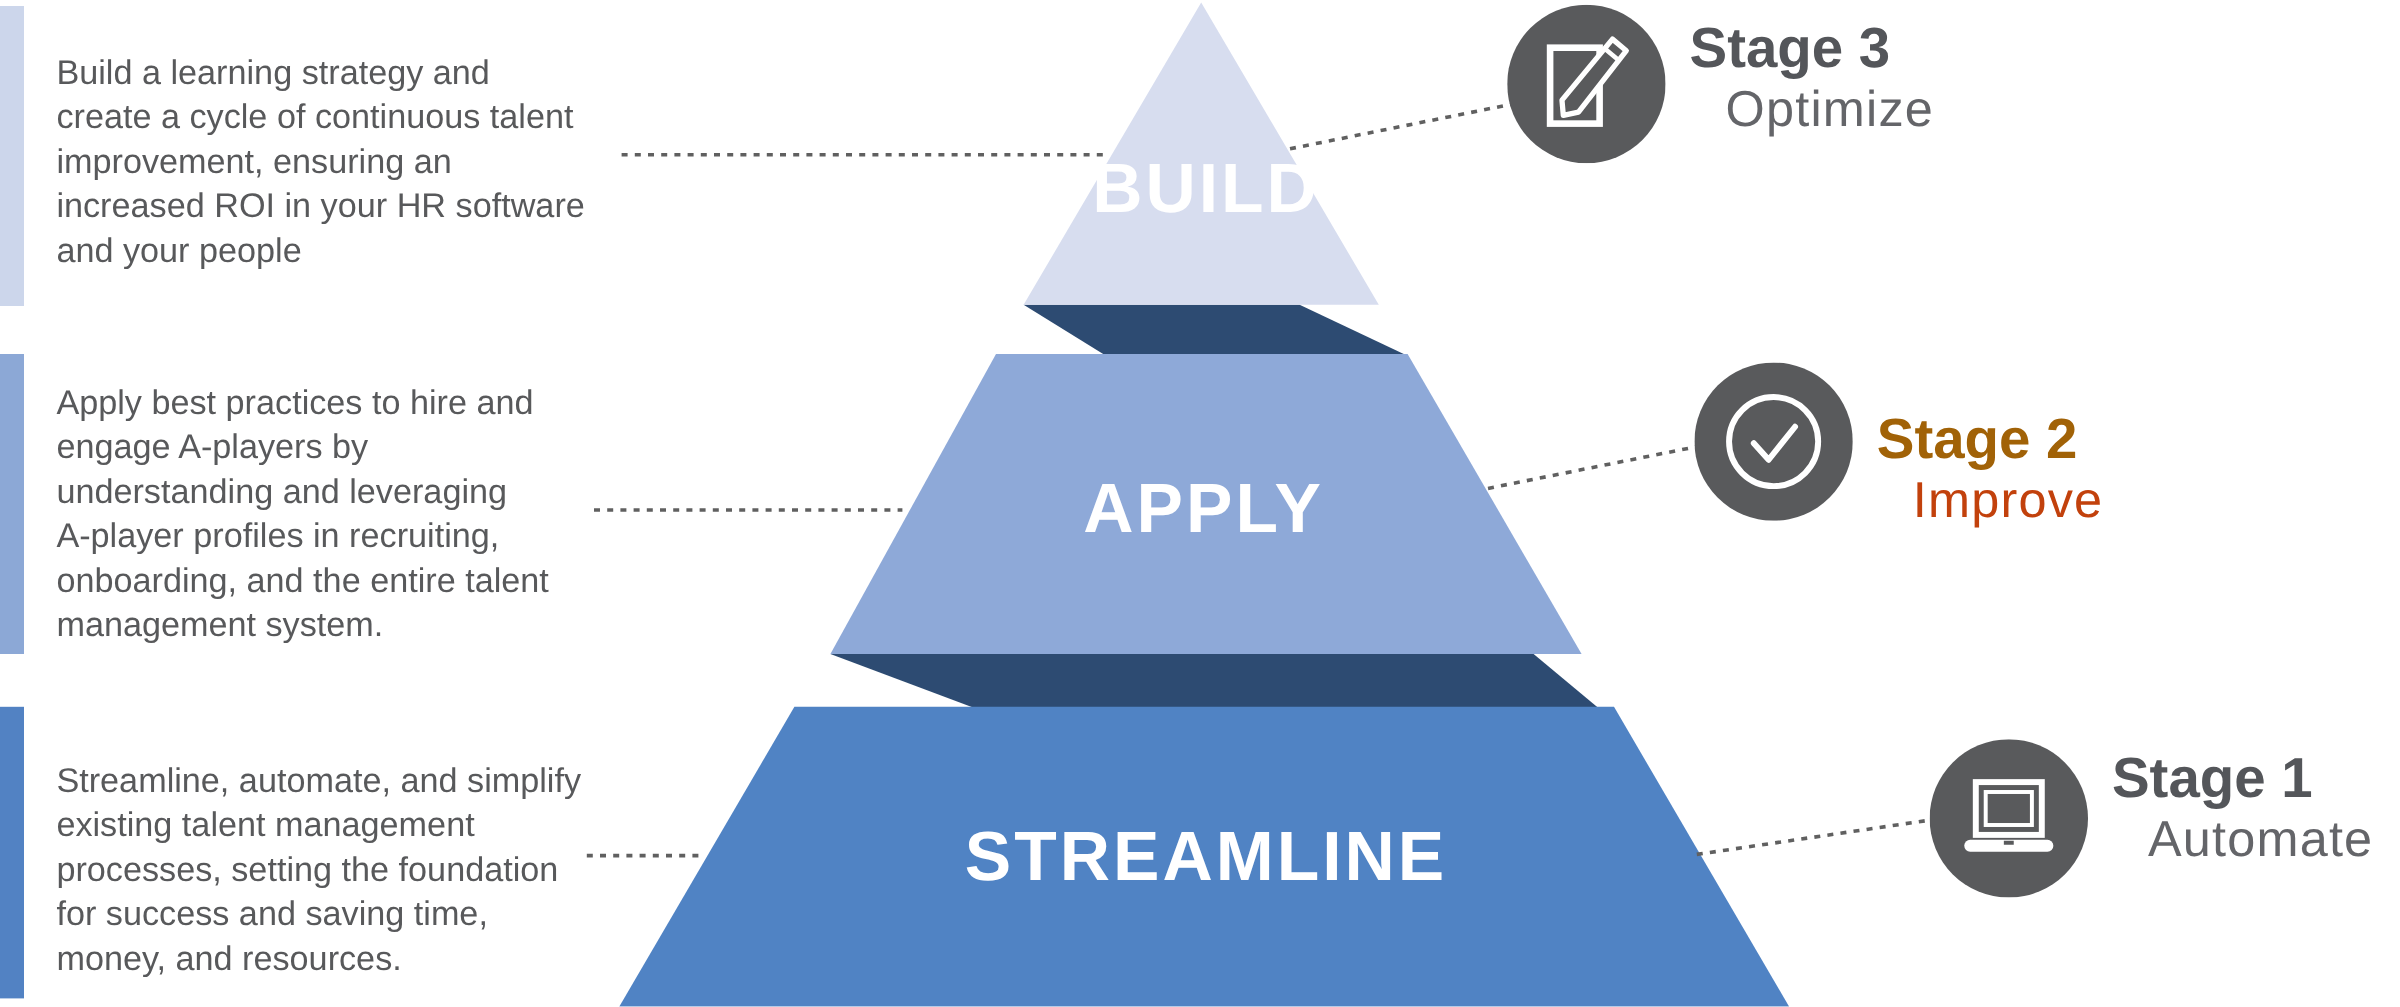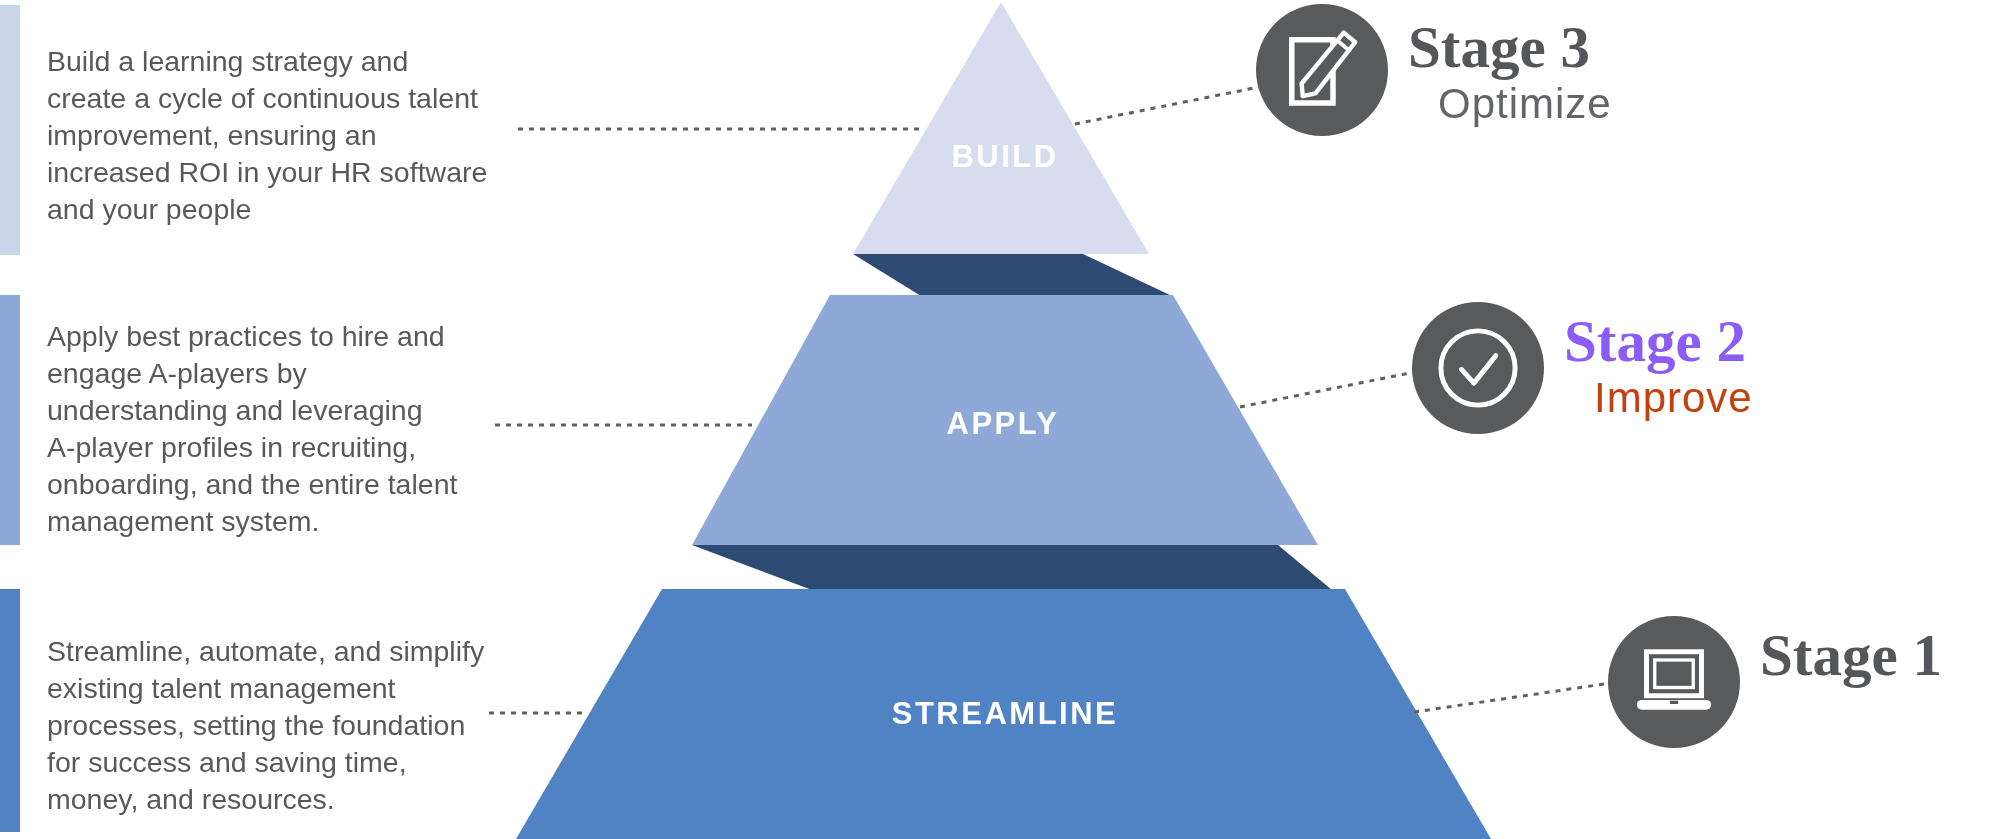--- a/index.html
+++ b/index.html
@@ -13,26 +13,26 @@
   .pyramid-svg{position:absolute;left:0;top:0;width:2000px;height:839px;}
   .side-bar{position:absolute;left:0;width:20px;}
   .desc{
     position:absolute;left:47px;width:470px;
     font-size:28.5px;line-height:37px;
     white-space:pre-line;
     color:#58595b;
   }
   .level-label{
     position:absolute;transform:translate(-50%,-50%);
-    color:#ffffff;font-weight:700;font-size:31px;letter-spacing:2.5px;
+    color:#ffffff;font-weight:700;font-size:58px;letter-spacing:2.5px;
     white-space:nowrap;
   }
   .stage-medallion{position:absolute;width:132px;height:132px;}
   .stage-text{position:absolute;display:flex;flex-direction:column;}
-  .stage-title{font-size:59px;font-weight:700;color:#54565a;line-height:1.12;white-space:nowrap;font-family:Liberation Serif, serif;}
+  .stage-title{font-size:47px;font-weight:700;color:#54565a;line-height:1.12;white-space:nowrap;}
   .stage-subtitle{font-size:42px;font-weight:400;color:#646569;line-height:1.12;letter-spacing:1px;white-space:nowrap;margin-left:30px;}
 </style>
 </head>
 <body>
 
 <div class="canvas">
 
   <svg class="pyramid-svg" viewBox="0 0 2000 839">
 
     <polygon points="853,254 1083,254 1172,296 921,296" fill="#2d4b72"></polygon>
@@ -89,30 +89,31 @@
   </div>
 
   <svg class="stage-medallion" style="left:1412px;top:302px;" viewBox="0 0 48 48">
     <circle cx="24" cy="24" r="24" fill="#595a5c"></circle>
     <g>
       <circle cx="24" cy="24" r="13.5" fill="none" stroke="#ffffff" stroke-width="1.8"></circle>
       <polyline points="18,24.5 22.5,29.5 30.5,19.5" fill="none" stroke="#ffffff" stroke-width="1.8" stroke-linecap="round" stroke-linejoin="round"></polyline>
     </g>
   </svg>
   <div class="stage-text" style="left:1564px;top:308px;">
-    <span class="stage-title" style="color: #8b5cf6;">Stage 2</span>
+    <span class="stage-title" style="color: #a16207; margin-top: 32px;">Stage 2</span>
     <span class="stage-subtitle" style="color: #c2410c;">Improve</span>
   </div>
 
   <svg class="stage-medallion" style="left:1608px;top:616px;" viewBox="0 0 48 48">
     <circle cx="24" cy="24" r="24" fill="#595a5c"></circle>
     <g>
       <rect x="14" y="13" width="20" height="16" fill="none" stroke="#ffffff" stroke-width="1.8"></rect>
       <rect x="17" y="16" width="14" height="10" fill="none" stroke="#ffffff" stroke-width="1.2"></rect>
       <rect x="10.5" y="30.5" width="27" height="3.6" rx="1.8" fill="#ffffff"></rect>
       <line x1="22.5" y1="31.4" x2="25.5" y2="31.4" stroke-width="1.2" stroke="#595a5c"></line>
     </g>
   </svg>
   <div class="stage-text" style="left:1760px;top:622px;">
     <span class="stage-title" style="color: rgb(84, 86, 90);">Stage 1</span>
+    <span class="stage-subtitle" style="color: rgb(100, 101, 105);">Automate</span>
   </div>
 
 </div>
 
 </body></html>

